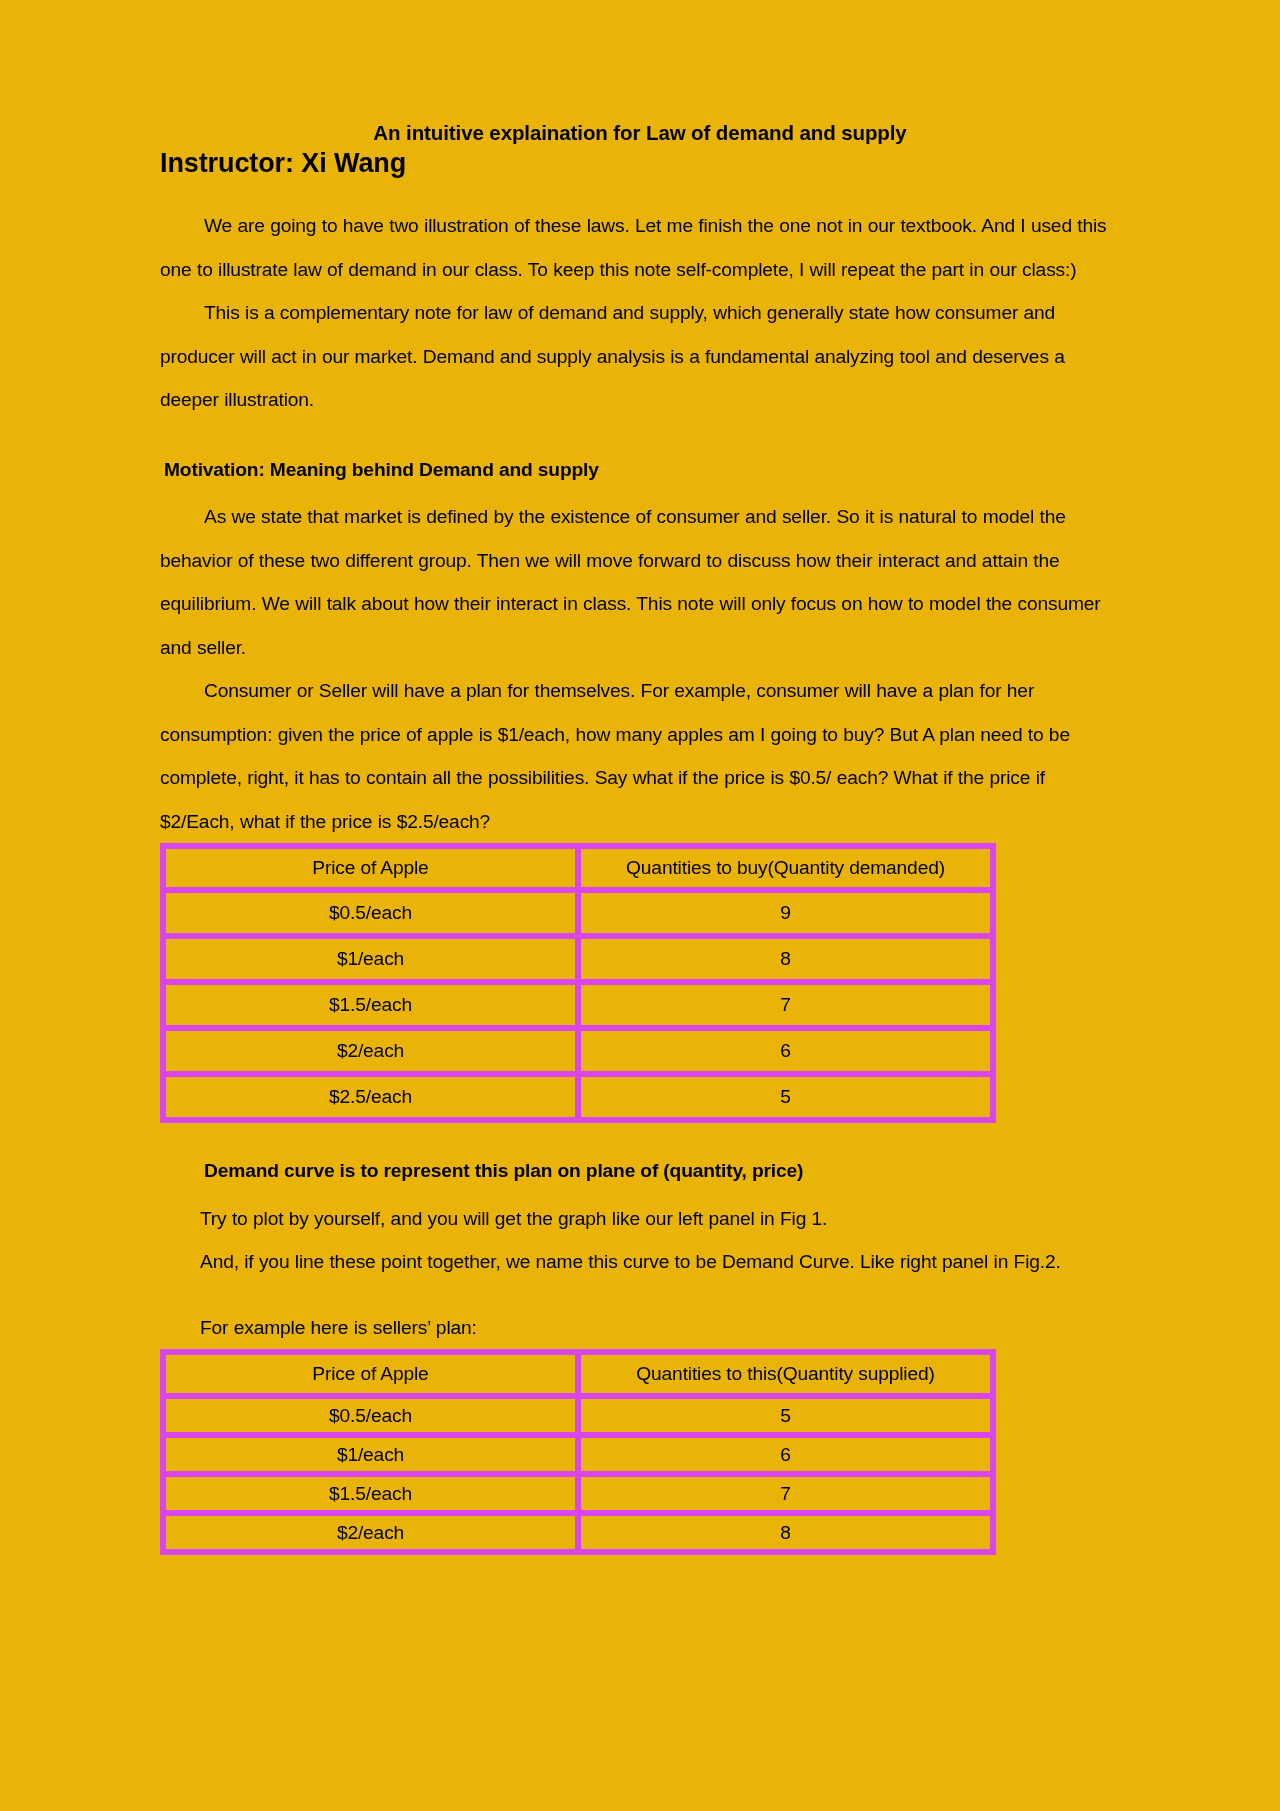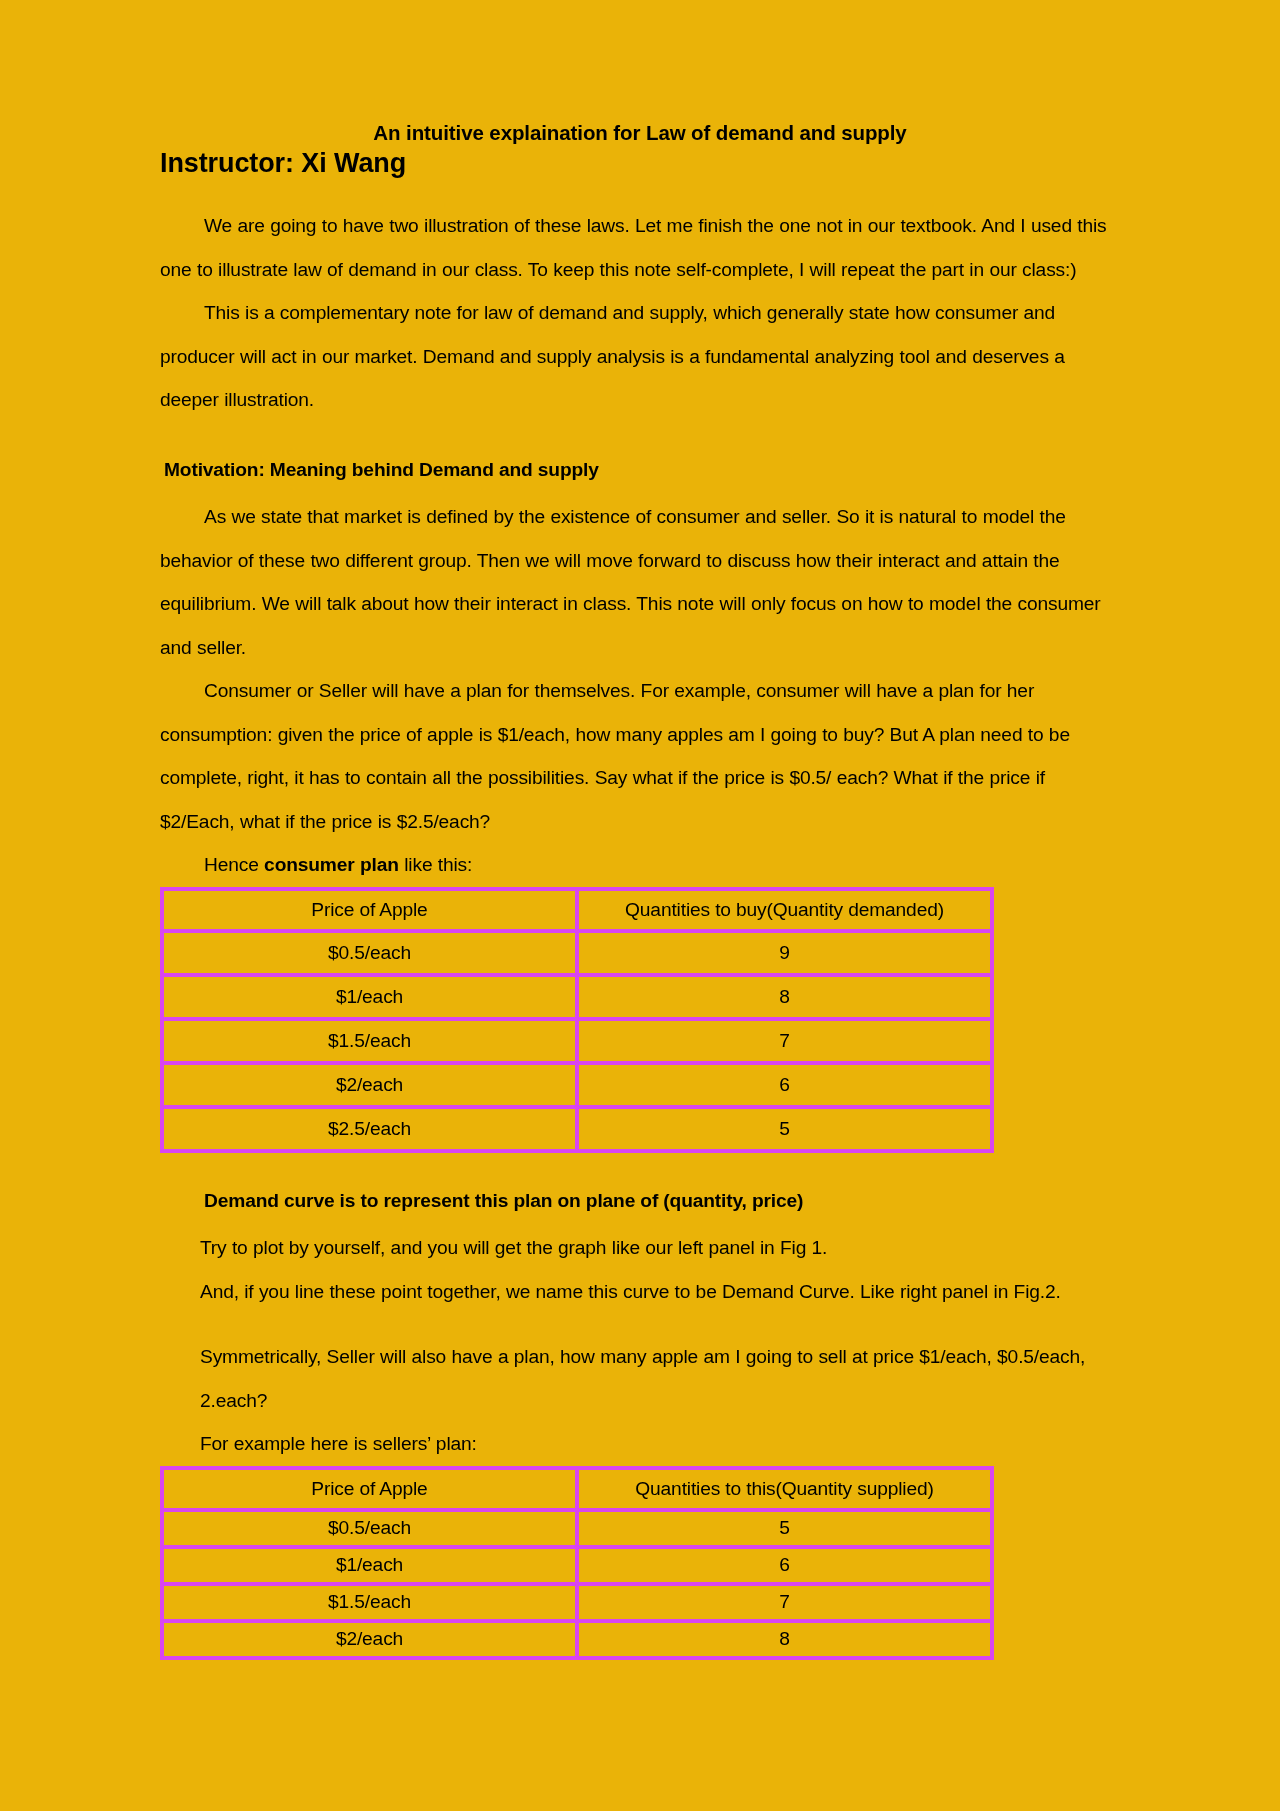--- a/index.html
+++ b/index.html
@@ -60,21 +60,21 @@
   .heading.inset { padding-left: 40px; }
   .bold { font-weight: bold; }
   table.plan {
     width: 830px;
     border-collapse: collapse;
     table-layout: fixed;
     margin: 0;
     font-size: 19.2px;
   }
   table.plan td {
-    border: 4px solid #d946ef;
+    border: 6px solid #d946ef;
     text-align: center;
     vertical-align: middle;
     letter-spacing: -0.15px;
   }
   table.plan.t1 td { height: 40px; padding: 0; }
   table.plan.t1 tr.hdr td { height: 38px; }
   table.plan.t2 td { height: 33px; padding: 0; }
   table.plan.t2 tr.hdr td { height: 38px; }
   table.plan col.c1 { width: 415px; }
   table.plan col.c2 { width: 415px; }
@@ -92,21 +92,20 @@
 
   <p class="body indent">We are going to have two illustration of these laws. Let me finish the one not in our textbook. And I used this one to illustrate law of demand in our class. To keep this note self-complete,    I will repeat the part in our class:)</p>
   <p class="body indent">This is a complementary note for law of demand and supply, which generally state how consumer and producer will act in our market. Demand and supply analysis is a fundamental analyzing tool and deserves a deeper illustration.</p>
 
   <div class="spacer-md"></div>
 
   <div class="heading">Motivation: Meaning behind Demand and supply</div>
   <p class="body indent">As we state that market is defined by the existence of consumer and seller. So it is natural to model the behavior of these two different group. Then we will move forward to discuss how their interact and attain the equilibrium. We will talk about how their interact in class. This note will only focus on how to model the consumer and seller.</p>
   <p class="body indent">Consumer or Seller will have a plan for themselves. For example, consumer will have a plan for her consumption: given the price of apple is $1/each, how many apples am I going to buy? But A plan need to be complete, right, it has to contain all the possibilities. Say what if the price is $0.5/ each? What if the price if $2/Each, what if the price is $2.5/each?</p>
 
-  <p class="body indent"><span>Hence </span><span class="bold">consumer plan</span><span> like this:</span></p>
 
   <div class="tbl-wrap">
     <table class="plan t1">
       <colgroup>
           <col class="c1">
           <col class="c2">
         </colgroup>
       <tbody>
         <tr class="hdr">
           <td>Price of Apple</td>
@@ -137,21 +136,20 @@
   </div>
 
   <div class="spacer-md"></div>
 
   <div class="heading inset">Demand curve is to represent this plan on plane of (quantity, price)</div>
   <p class="body" style="padding-left:40px">Try to plot by yourself, and you will get the graph like our left panel in Fig 1.</p>
   <p class="body indent-sm">And, if you line these point together, we name this curve to be Demand Curve. Like right panel in Fig.2.</p>
 
   <div class="spacer-md"></div>
 
-  <p class="body" style="padding-left:40px">Symmetrically, Seller will also have a plan, how many apple am I going to sell at price $1/each, $0.5/each, 2.each?</p>
   <p class="body" style="padding-left:40px">For example here is sellers’ plan:</p>
 
   <div class="tbl-wrap">
     <table class="plan t2">
       <colgroup>
           <col class="c1">
           <col class="c2">
         </colgroup>
       <tbody>
         <tr class="hdr">

